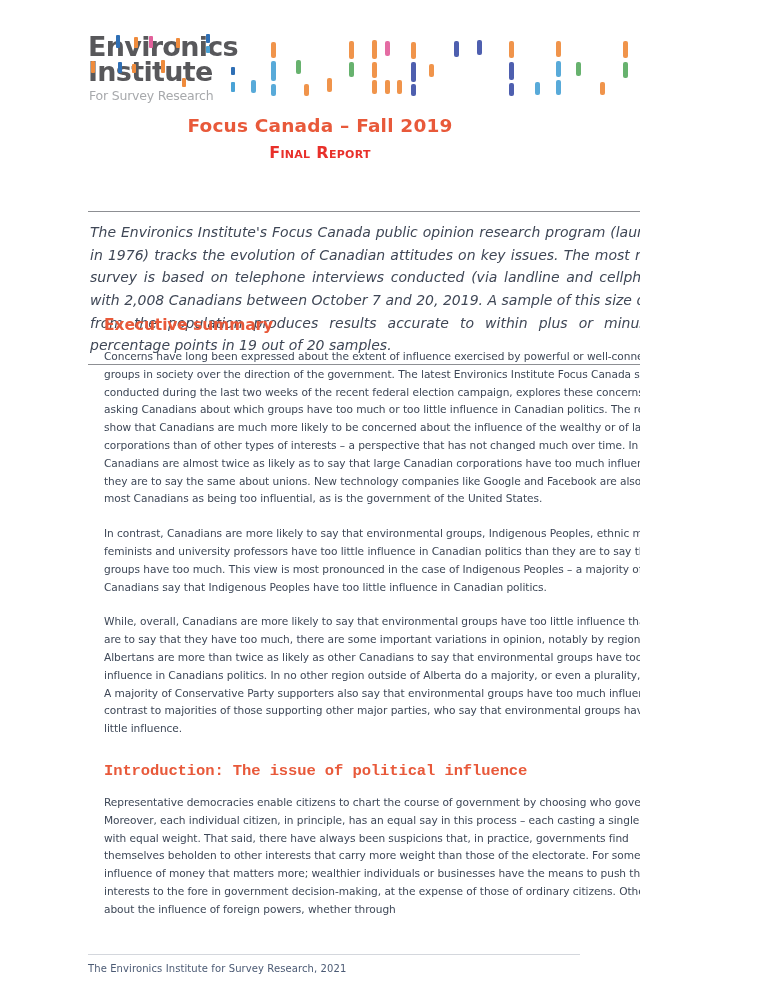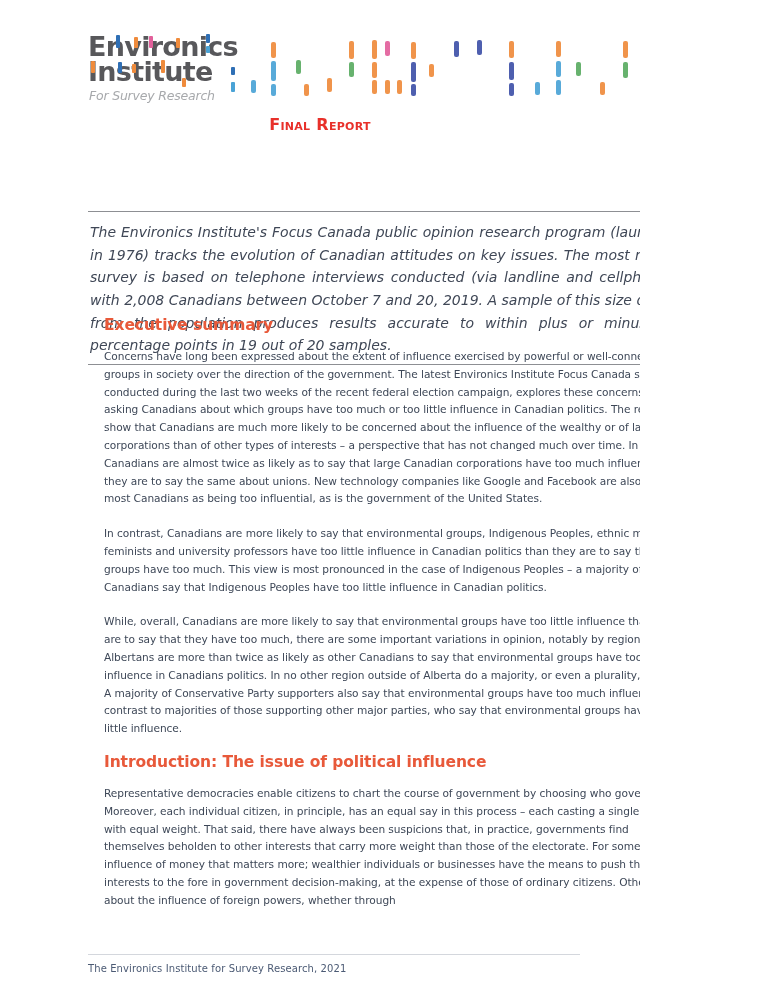--- a/index.html
+++ b/index.html
@@ -46,21 +46,20 @@
   .logo-line2 { font-size: 27px; position: absolute; left: 0; top: 25px; }
   .logo-tag {
     position: absolute;
     left: 1px;
     top: 54px;
     font-family: "DejaVu Sans", sans-serif;
     font-size: 12.5px;
     color: #a7a9ac;
     letter-spacing: -0.2px;
     white-space: nowrap;
-    font-style: italic;
   }
   
   .tick {
     position: absolute;
     border-radius: 1px;
   }
 
   
   .pattern {
     position: absolute;
@@ -141,21 +140,22 @@
   }
   h2.section {
     font-family: "DejaVu Sans", sans-serif;
     font-size: 15.5px;
     font-weight: bold;
     color: #e8593a;
     margin: 0 0 14px 0;
     letter-spacing: -0.1px;
   }
   h2.section.spaced {
-    margin-top: 15px;
+    margin-top: 24px;
+    font-family: Liberation Mono, monospace;
   }
   p.body {
     font-family: "DejaVu Sans", sans-serif;
     font-size: 10.6px;
     color: #3d4757;
     line-height: 1.68;
     margin: 0 0 17px 0;
     text-align: left;
     letter-spacing: -0.05px;
   }
@@ -240,20 +240,21 @@
       <span class="pbar" style="left:372px;top:5px;height:17px;background:#ef8b3c;"></span>
       <span class="pbar" style="left:372px;top:26px;height:16px;background:#5aab62;"></span>
       <span class="pbar" style="left:394px;top:4px;height:18px;background:#ef8b3c;"></span>
       <span class="pbar" style="left:394px;top:26px;height:16px;background:#ef8b3c;"></span>
       <span class="pbar" style="left:394px;top:45px;height:14px;background:#ef8b3c;"></span>
       <span class="pbar" style="left:420px;top:46px;height:13px;background:#ef8b3c;"></span>
     </div>
   </div>
 
   <div class="title-wrap">
+    <div class="title-main">Focus Canada – Fall 2019</div>
     <div class="title-final">Final Report</div>
   </div>
 
   <div class="abstract">
     <div class="rule"></div>
     <div class="abstract-text">The Environics Institute's Focus Canada public opinion research program (launched in 1976) tracks the evolution of Canadian attitudes on key issues.  The most recent survey is based on telephone interviews conducted (via landline and cellphones) with 2,008 Canadians between October 7 and 20, 2019. A sample of this size drawn from the population produces results accurate to within plus or minus 2.2 percentage points in 19 out of 20 samples.</div>
     <div class="rule"></div>
   </div>
 
   <div class="content">

